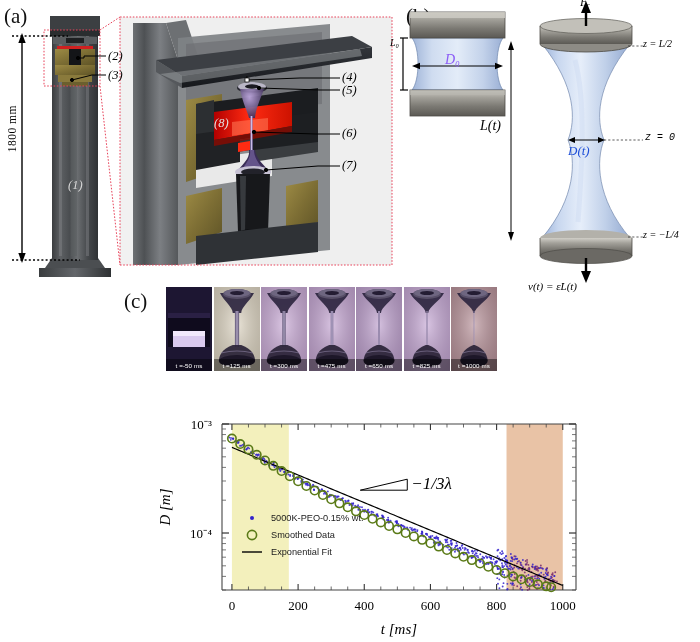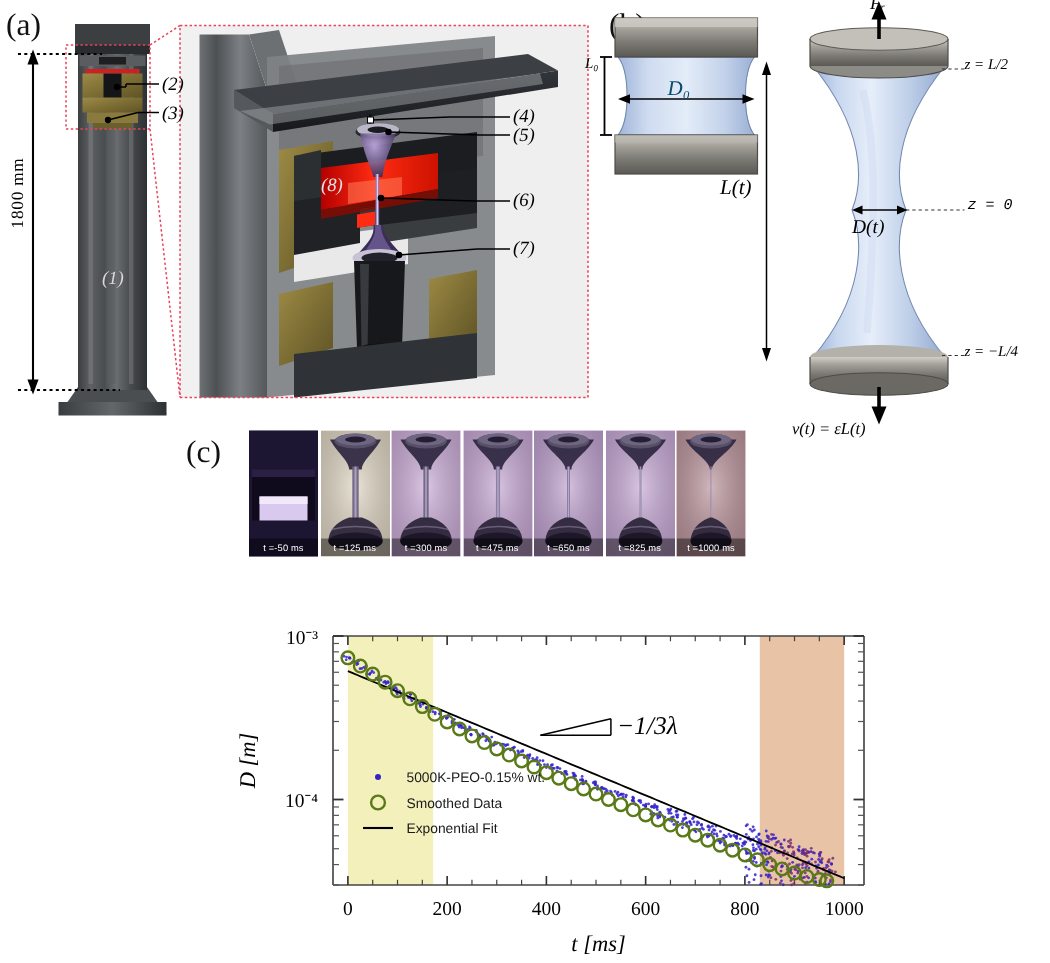--- a/index.html
+++ b/index.html
@@ -308,27 +308,27 @@
         <polygon points="168,140 175,137 175,143" fill="#000"></polygon>
         <polygon points="205,140 198,137 198,143" fill="#000"></polygon>
 
         <line x1="228" y1="46" x2="243" y2="46" stroke="#333" stroke-width=".8" stroke-dasharray="2.2,2"></line>
         <line x1="204" y1="140" x2="243" y2="140" stroke="#333" stroke-width=".8" stroke-dasharray="2.2,2"></line>
         <line x1="228" y1="237" x2="243" y2="237" stroke="#333" stroke-width=".8" stroke-dasharray="2.2,2"></line>
       </g>
     </svg>
 
     <div class="blbl" style="left:-10px;top:37px;">L₀</div>
-    <div class="blbl" style="left:45px;top:52px;font-size:14px;color:#0c4a6e;">D₀</div>
+    <div class="blbl" style="left:45px;top:52px;font-size:14px;color:#8b5cf6;">D₀</div>
 
     <div class="blbl" style="left:180px;top:-5px;font-size:12px;">
       <span>Fᵣ</span></div>
 
     <div class="blbl" style="left:80px;top:118px;font-size:14px;">L(t)</div>
-    <div class="blbl" style="left:168px;top:143px;font-size:13px;color:#000000;">D(t)</div>
+    <div class="blbl" style="left:168px;top:143px;font-size:13px;color:#1d4ed8;">D(t)</div>
 
     <div class="blbl" style="left:243px;top:38px;">z = L/2</div>
     <div class="blbl" style="left:245px;top:132px;font-family:Liberation Mono, monospace;">z = 0</div>
     <div class="blbl" style="left:243px;top:229px;">z = −L/4</div>
 
     <div class="blbl" style="left:128px;top:280px;font-size:11px;">v(t) = ε̇L(t)</div>
   </div>
 
   <div id="panelC">
     <div class="panel-letter" style="left:124px;top:6px;">(c)</div>

